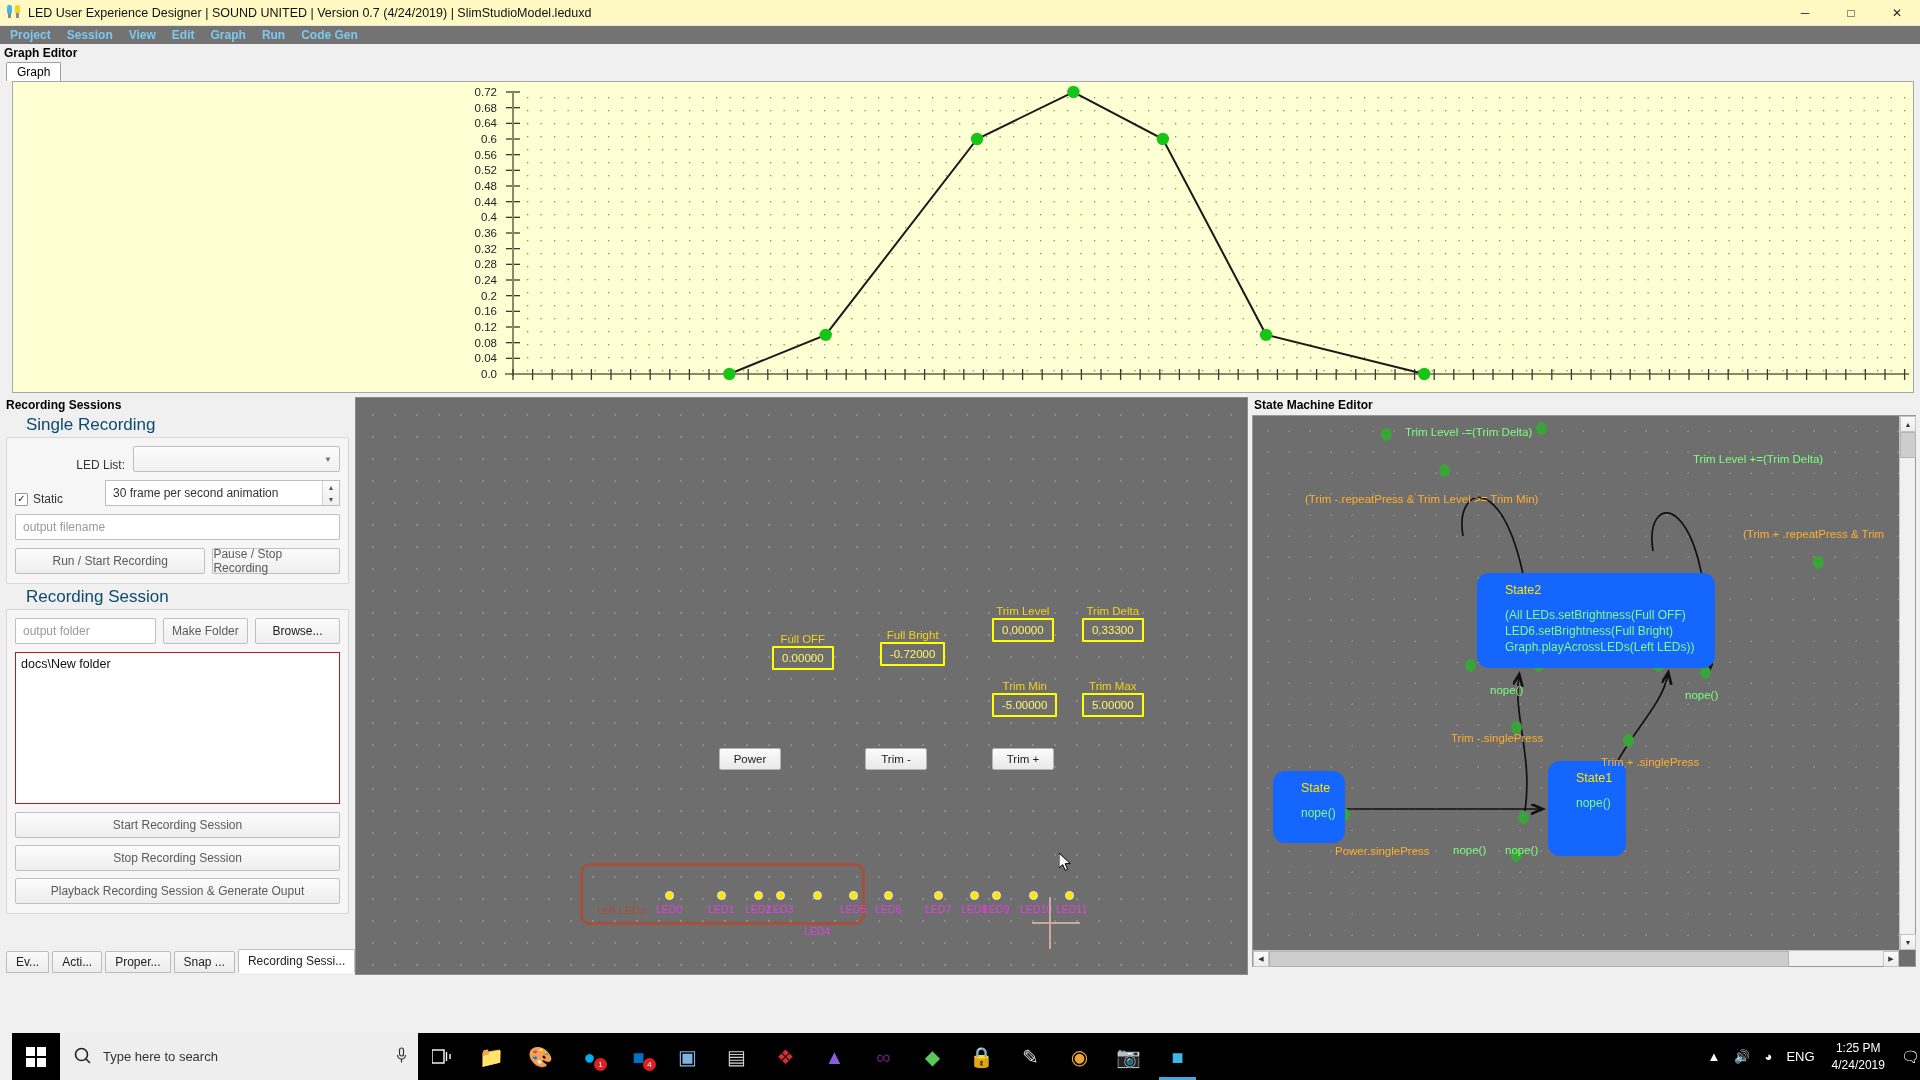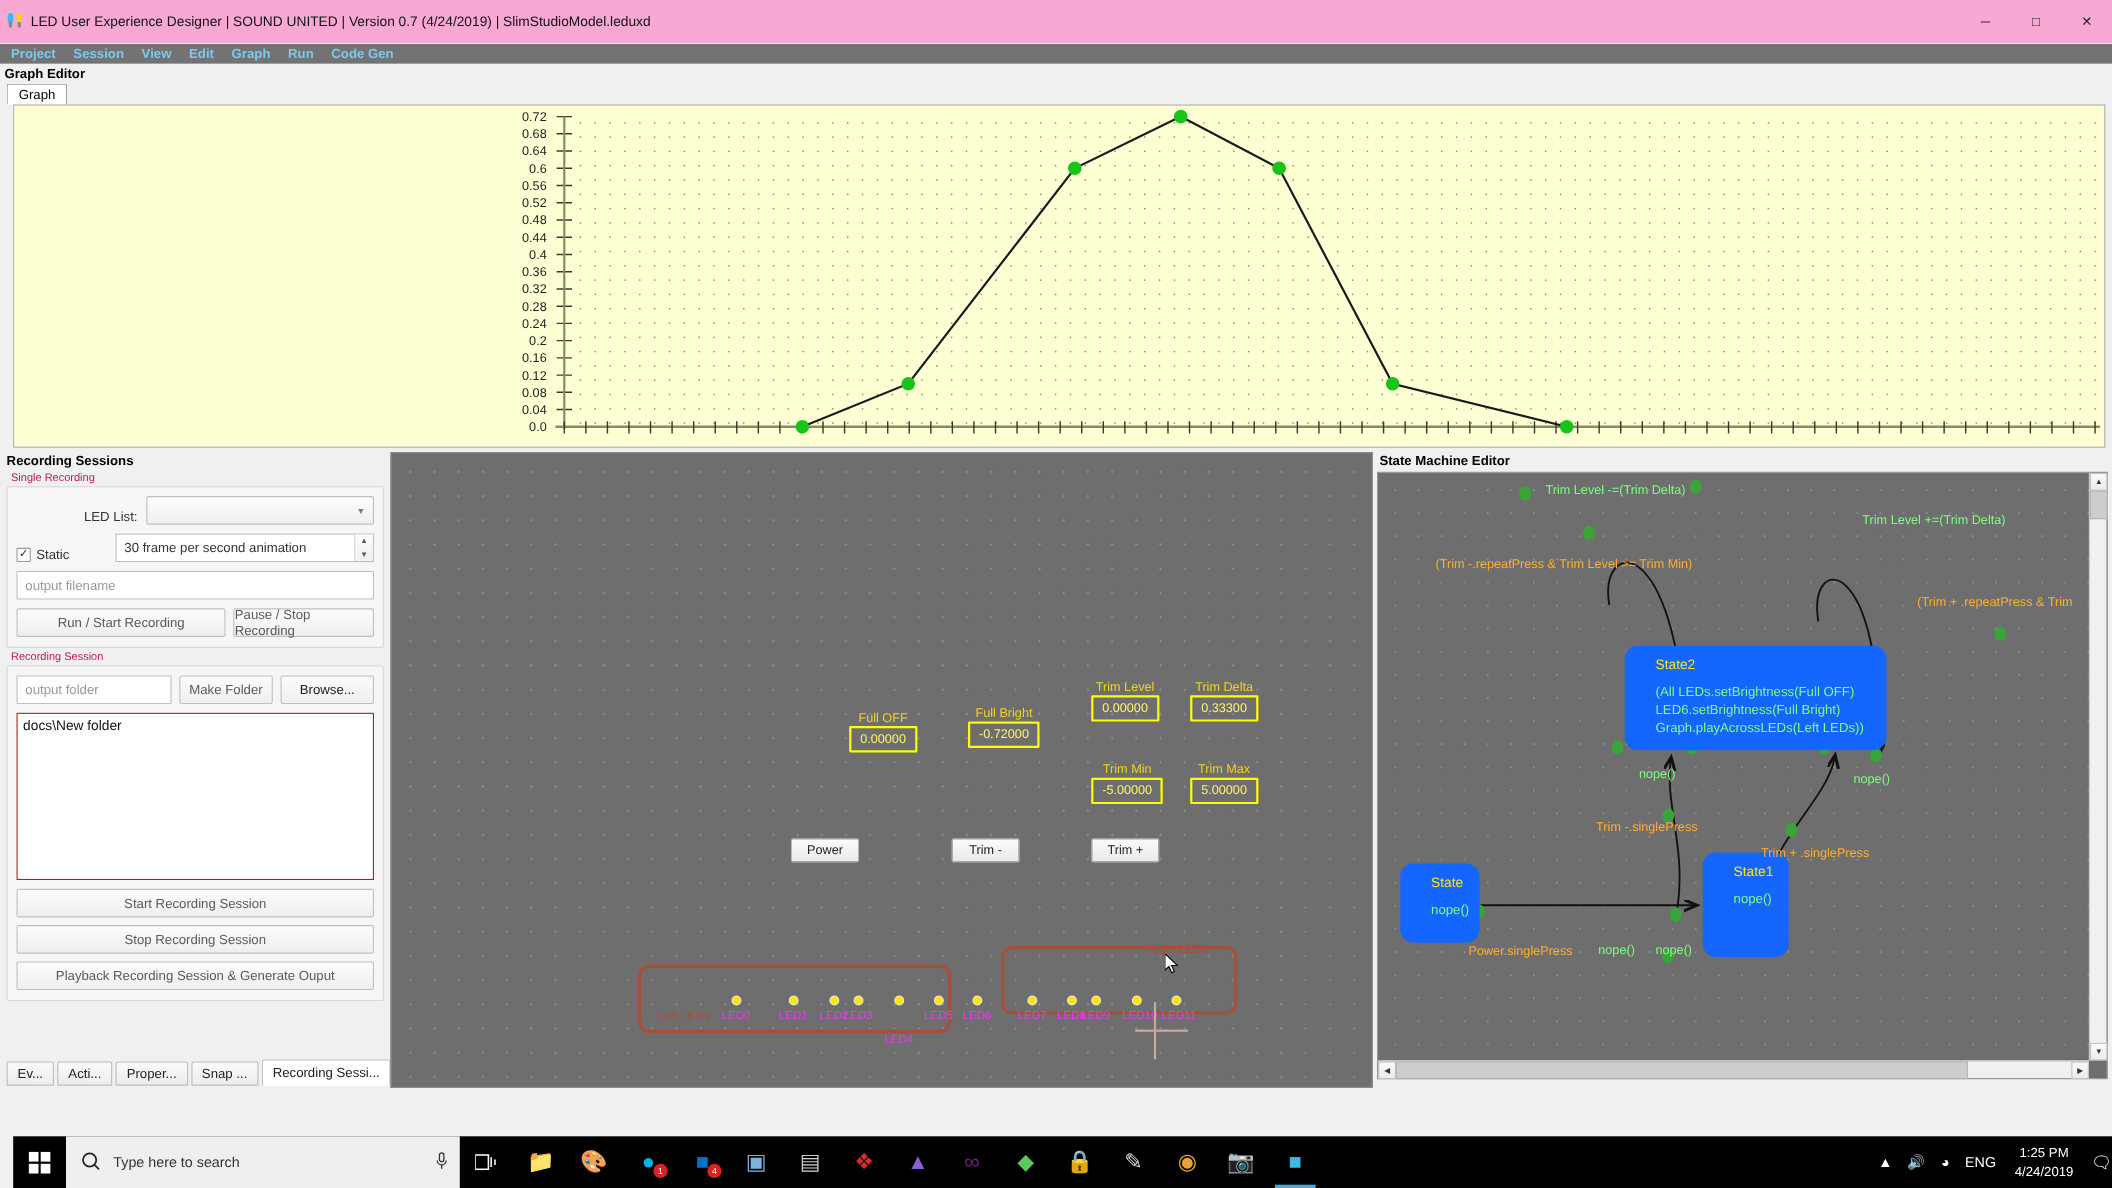--- a/index.html
+++ b/index.html
@@ -6,21 +6,21 @@
   html,body { width:1920px; height:1080px; overflow:hidden; }
   body {
     font-family: "Liberation Sans", sans-serif;
     font-size: 12px;
     background:#f0f0f0;
     -webkit-font-smoothing: antialiased;
   }
 
   
   #titlebar{
-    height:40px; background:#f9a8d4; display:flex; align-items:center;
+    height:26px; background:#fef9c3; display:flex; align-items:center;
     border-bottom:1px solid #e3e3e3;
   }
   #titlebar .tb-icon{ width:20px; margin-left:6px; font-size:13px; line-height:1;}
   #titlebar .tb-text{ font-size:12.5px; color:#111; margin-left:2px; white-space:nowrap;}
   #titlebar .tb-btns{ margin-left:auto; display:flex; height:26px;}
   #titlebar .tb-btn{ width:46px; display:flex; align-items:center; justify-content:center;
     font-size:12px; color:#222;}
 
   
   #menubar{
@@ -45,21 +45,21 @@
     position:relative; overflow:hidden;
   }
   #chart-svg{ display:block; }
 
   
   #midrow{ display:flex; height:586px; }
 
   
   #leftpanel{ width:355px; padding:4px 6px 0 6px; position:relative; }
   .sect-title{ font-size:12px; font-weight:bold; color:#000; margin:1px 0 3px 0;}
-  .grp-label{ font-size:10px; color:#be185d; margin:3px 0 2px 4px;}
+  .grp-label{ font-size:17px; color:#0c4a6e; margin:3px 0 2px 20px;}
   .groupbox{ border:1px solid #d8d8d8; background:#f6f6f6; border-radius:2px; padding:8px 8px 9px 8px;}
   .row{ display:flex; align-items:flex-end; margin-bottom:8px;}
   .lbl-right{ flex:1; text-align:right; padding-right:8px; font-size:12px; color:#333;}
   .combo{
     flex:0 0 207px; height:26px; border:1px solid #bfbfbf; border-radius:2px;
     background:linear-gradient(#fdfdfd,#f0f0f0); display:flex; align-items:center;
     justify-content:flex-end; padding-right:7px;
   }
   .combo .arrow{ color:#777; font-size:8px;}
   .chk-wrap{ display:flex; align-items:center; width:90px;}
@@ -2693,23 +2693,20 @@
         <div class="fld" style="left: 726px; top: 282px;">
           <div class="flbl">Trim Max</div>
           <div class="fbox">5.00000</div>
         </div>
         <div class="cbtn" style="left: 363px; top: 350px;">Power</div>
         <div class="cbtn" style="left: 509px; top: 350px;">Trim -</div>
         <div class="cbtn" style="left: 636px; top: 350px;">Trim +</div>
         <div class="ledgroup" style="left: 224px; top: 465px; width: 285px; height: 62px;">
           <div class="gname" style="left: 14px; top: 38px;">Left LEDs</div>
         </div>
-        <div class="ledgroup" style="left: 554px; top: 448px; width: 215px; height: 62px;">
-          <div class="gname" style="left: 130px; top: -6px;">Right LEDs</div>
-        </div>
         <div class="led" style="left: 309px; top: 493px;"></div>
         <div class="ledlbl" style="left: 300px; top: 505px;">LED0</div>
         <div class="led" style="left: 361px; top: 493px;"></div>
         <div class="ledlbl" style="left: 352px; top: 505px;">LED1</div>
         <div class="led" style="left: 398px; top: 493px;"></div>
         <div class="ledlbl" style="left: 389px; top: 505px;">LED2</div>
         <div class="led" style="left: 420px; top: 493px;"></div>
         <div class="ledlbl" style="left: 411px; top: 505px;">LED3</div>
         <div class="led" style="left: 457px; top: 493px;"></div>
         <div class="ledlbl" style="left: 448px; top: 527px;">LED4</div>

